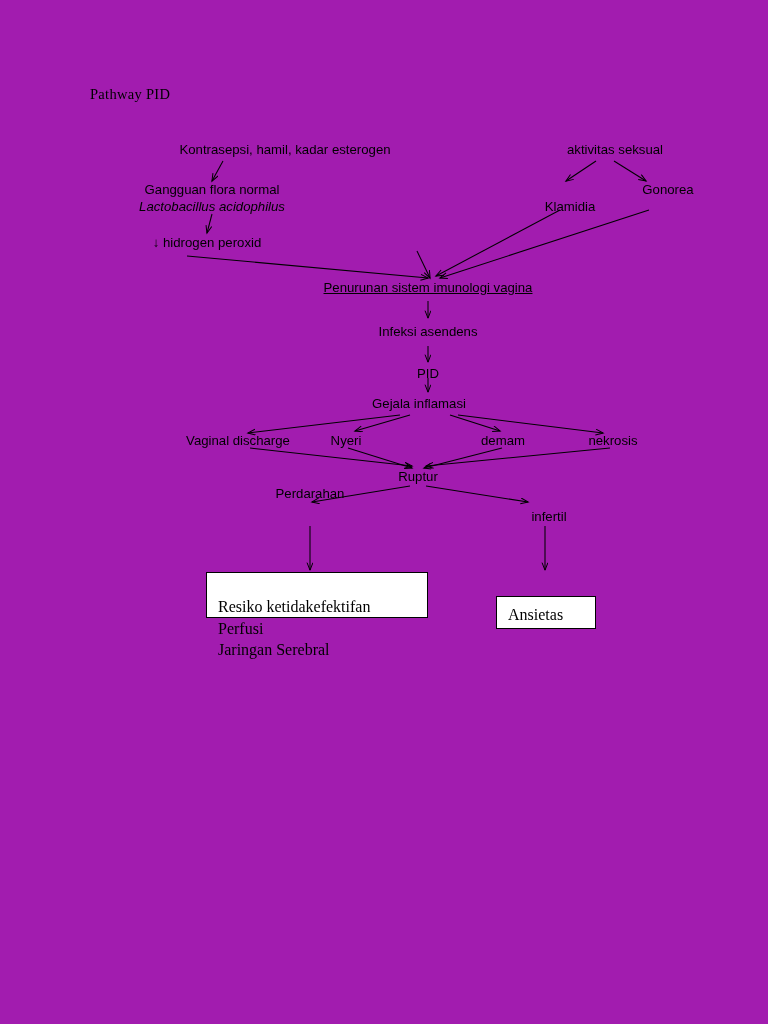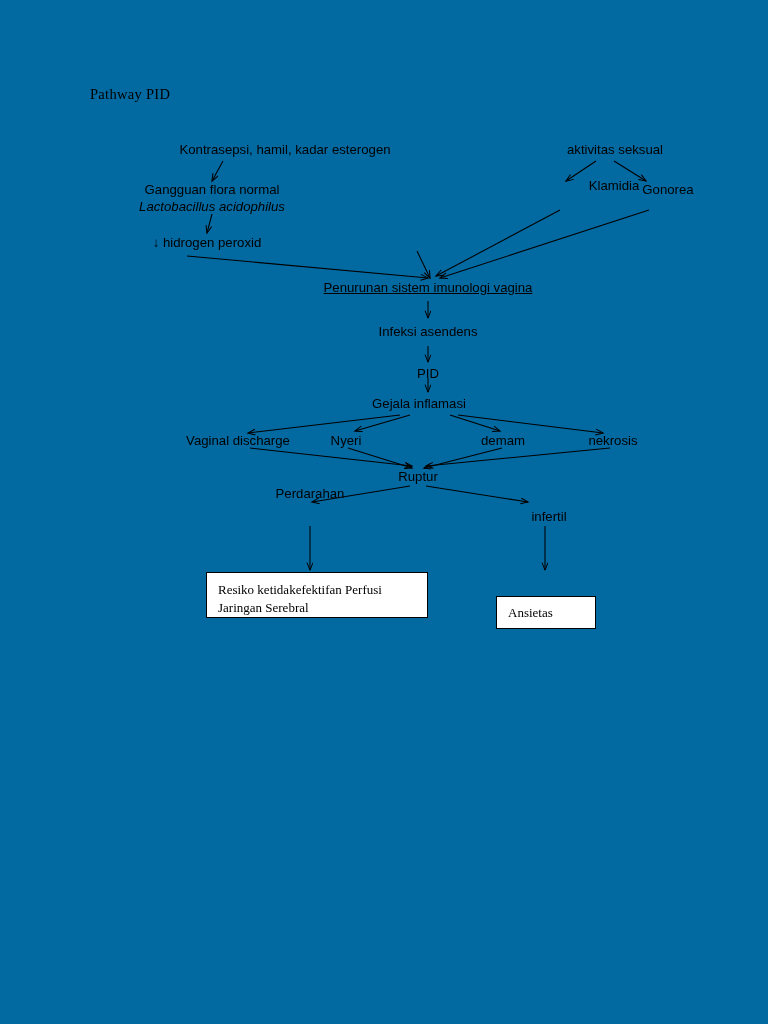--- a/index.html
+++ b/index.html
@@ -12,21 +12,21 @@
     height: 1024px;
     position: relative;
     font-family: "Liberation Sans", sans-serif;
     color: #000000;
     overflow: hidden;
   }
   #page {
     position: relative;
     width: 768px;
     height: 1024px;
-    background: #0369a1;
+    background: #a21caf;
   }
   #doc-title {
     position: absolute;
     left: 90px;
     top: 86px;
     font-family: "Liberation Serif", serif;
     font-size: 14.5px;
     letter-spacing: 0.3px;
     color: #000;
     white-space: nowrap;
@@ -59,25 +59,25 @@
     text-align: center;
   }
   .node .italic {
     font-style: italic;
   }
   .box {
     position: absolute;
     border: 1px solid #000;
     background: #fff;
     font-family: "Liberation Serif", serif;
-    font-size: 13px;
+    font-size: 16px;
     line-height: 1.35;
     color: #000;
     box-sizing: border-box;
-    padding: 8px 9px 7px 11px;
+    padding: 23px 9px 7px 11px;
   }
   .arrowline {
     stroke: #000;
     stroke-width: 1.05;
     fill: none;
   }
 </style>
 </head>
 <body>
 
@@ -147,21 +147,21 @@
 
     <div class="node center" style="left:525px; top:14px;">
       <span>aktivitas seksual</span>
     </div>
 
     <div class="node center" style="left:122px; top:54px;">
       <div>Gangguan flora normal</div>
       <div class="italic">Lactobacillus acidophilus</div>
     </div>
 
-    <div class="node center" style="left:480px; top:50px;margin-left:44px;">
+    <div class="node center" style="left:480px; top:71px;">
       <span>Klamidia</span>
     </div>
 
     <div class="node center" style="left:578px; top:54px;">
       <span>Gonorea</span>
     </div>
 
     <div class="node center" style="left:117px; top:107px;">
       <span>↓ hidrogen peroxid</span>
     </div>

